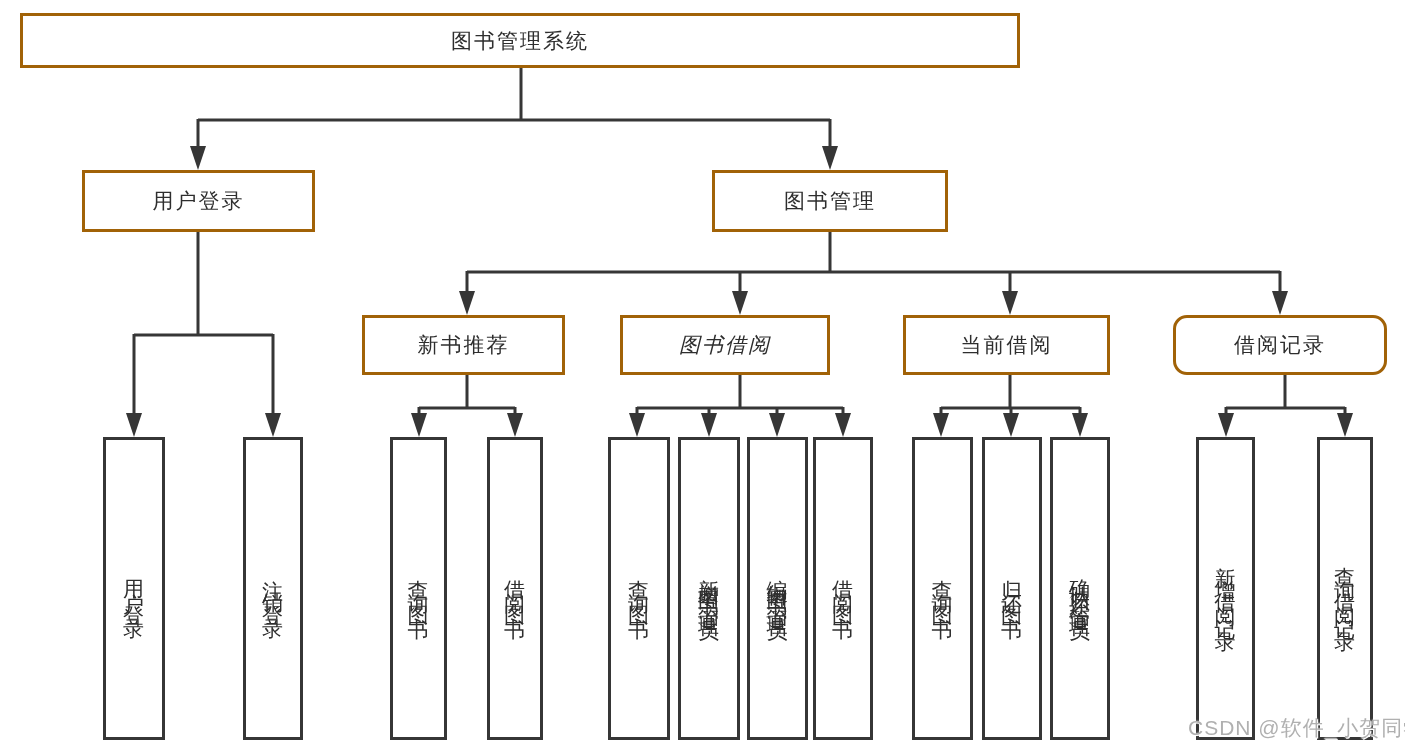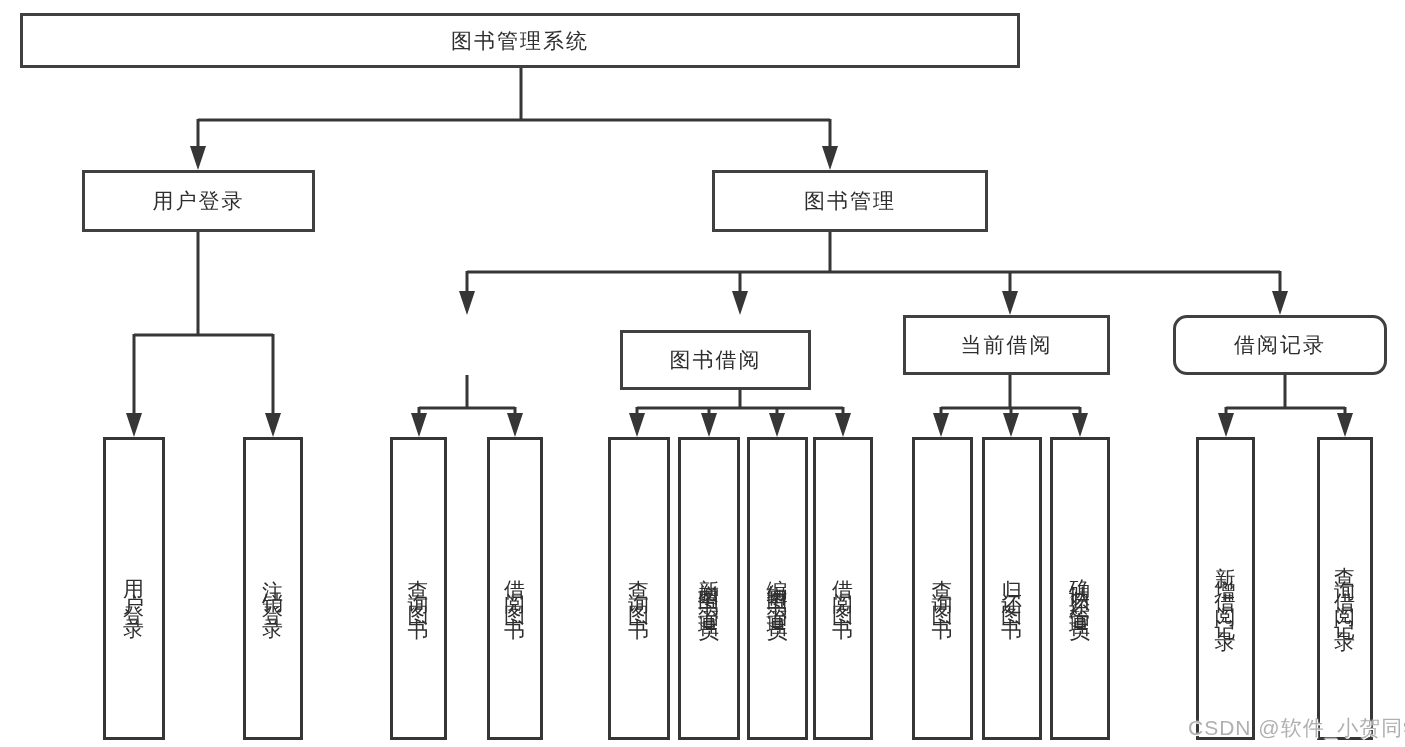--- a/index.html
+++ b/index.html
@@ -13,21 +13,21 @@
   }
   .wires {
     position: absolute;
     left: 0; top: 0;
     width: 1405px; height: 747px;
     z-index: 1;
   }
   .hbox {
     position: absolute;
     box-sizing: border-box;
-    border: 3px solid #404040;
+    border: 3px solid #a16207;
     background: #ffffff;
     display: flex;
     align-items: center;
     justify-content: center;
     font-size: 21px;
     letter-spacing: 2px;
     color: #2e2e2e;
     z-index: 2;
   }
   .vbox {
@@ -104,23 +104,24 @@
       <polygon points="1003,413 1019,413 1011,437"></polygon>
       <polygon points="1072,413 1088,413 1080,437"></polygon>
       <polygon points="1218,413 1234,413 1226,437"></polygon>
       <polygon points="1337,413 1353,413 1345,437"></polygon>
     </g>
   </svg>
 
   <div class="hbox" style="left:20px; top:13px; width:1000px; height:55px;">图书管理系统</div>
 
   <div class="hbox" style="left:82px; top:170px; width:233px; height:62px;">用户登录</div>
-  <div class="hbox" style="left:712px; top:170px; width:276px; height:62px;">图书管理</div>
+  <div class="hbox" style="left:712px; top:170px; width:236px; height:62px;">图书管理</div>
 
-  <div class="hbox" style="left:620px; top:330px; width:191px; height:60px;">图书借阅</div>
+  <div class="hbox" style="left:362px; top:315px; width:203px; height:60px;">新书推荐</div>
+  <div class="hbox" style="left:620px; top:315px; width:210px; height:60px;font-style:italic;">图书借阅</div>
   <div class="hbox" style="left:903px; top:315px; width:207px; height:60px;">当前借阅</div>
   <div class="hbox" style="left:1173px; top:315px; width:214px; height:60px;border-radius:14px;">借阅记录</div>
 
   <div class="vbox" style="left:103px; width:62px;">
     <span class="vtext s">用户登录</span>
   </div>
   <div class="vbox" style="left:243px; width:60px;">
     <span class="vtext s">注销登录</span>
   </div>
 

